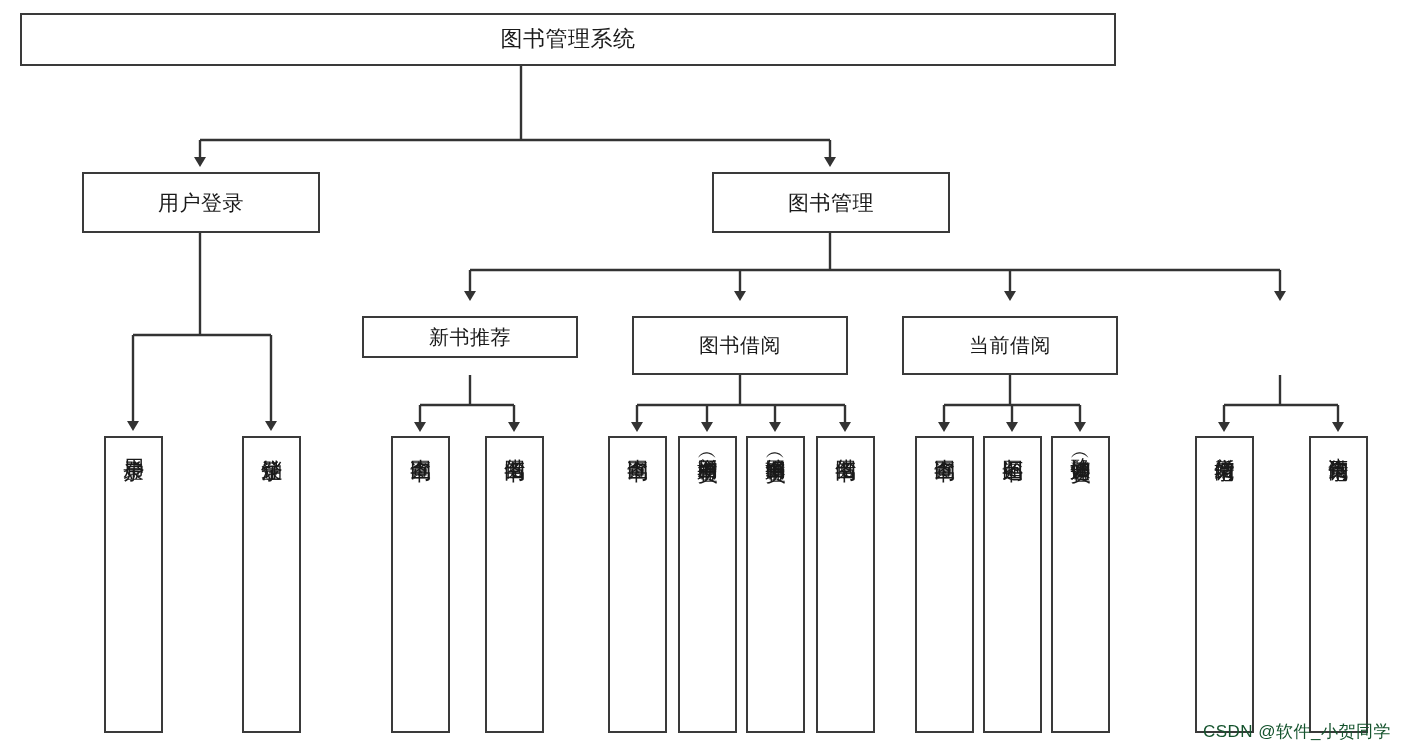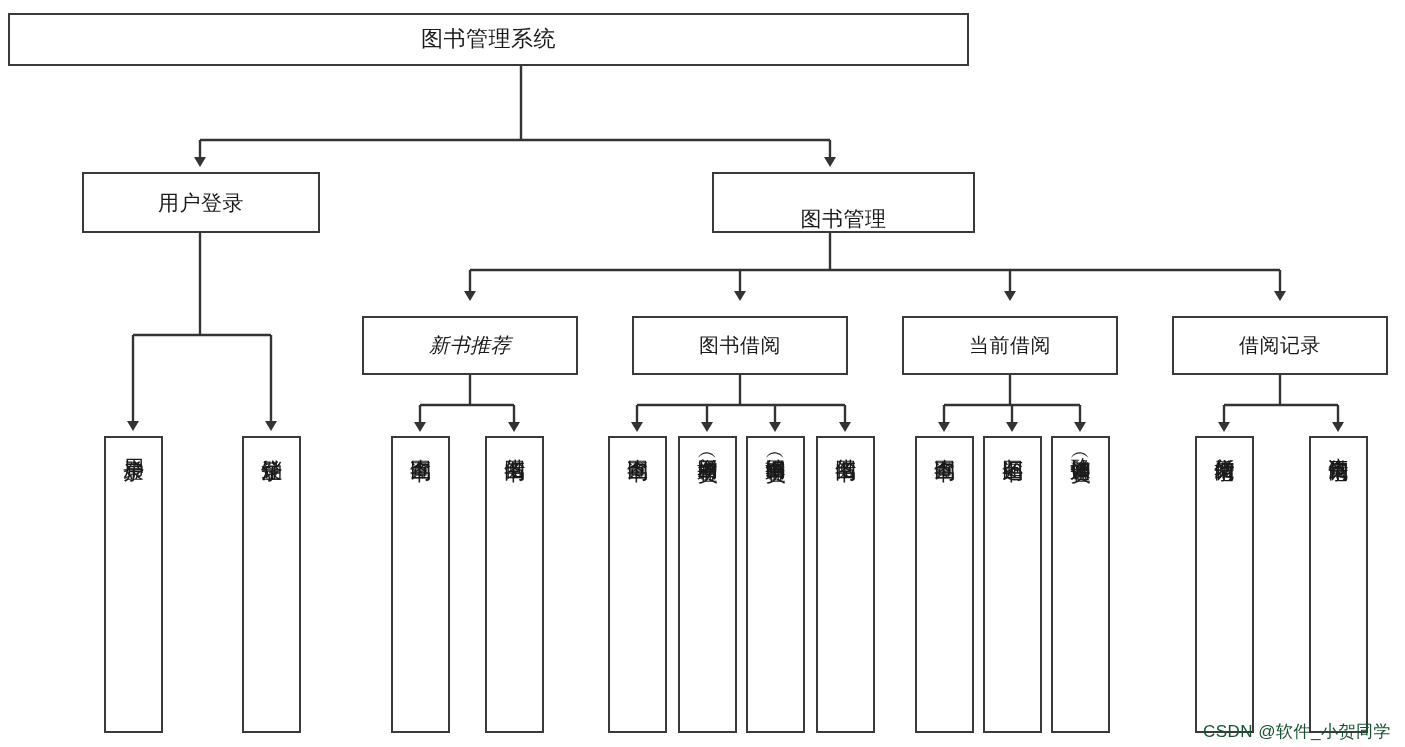--- a/index.html
+++ b/index.html
@@ -116,42 +116,39 @@
       <path d="M1012,405 L1012,423" marker-end="url(#arrow)"></path>
       <path d="M1080,405 L1080,423" marker-end="url(#arrow)"></path>
 
       <path d="M1280,375 L1280,405"></path>
       <path d="M1224,405 L1338,405"></path>
       <path d="M1224,405 L1224,423" marker-end="url(#arrow)"></path>
       <path d="M1338,405 L1338,423" marker-end="url(#arrow)"></path>
     </g>
   </svg>
 
-  <div class="node node-root" style="left:8px; top:13px; width:961px; height:53px;">
+  <div class="node node-root" style="left:20px; top:13px; width:1096px; height:53px;">
     <span class="lbl">图书管理系统</span>
   </div>
 
   <div class="node node-l2" style="left:82px; top:172px; width:238px; height:61px;">
     <span class="lbl">用户登录</span>
   </div>
-  <div class="node node-l2" style="left:712px; top:172px; width:263px; height:61px;align-items:flex-end;">
+  <div class="node node-l2" style="left:712px; top:172px; width:238px; height:61px;">
     <span class="lbl">图书管理</span>
   </div>
 
-  <div class="node node-l3" style="left:362px; top:316px; width:216px; height:59px;font-style:italic;">
+  <div class="node node-l3" style="left:362px; top:316px; width:216px; height:42px;">
     <span class="lbl">新书推荐</span>
   </div>
   <div class="node node-l3" style="left:902px; top:316px; width:216px; height:59px;">
     <span class="lbl">当前借阅</span>
   </div>
   <div class="node node-l3" style="left:632px; top:316px; width:216px; height:59px;">
     <span class="lbl">图书借阅</span>
-  </div>
-  <div class="node node-l3" style="left:1172px; top:316px; width:216px; height:59px;">
-    <span class="lbl">借阅记录</span>
   </div>
 
   <div class="node node-leaf" style="left:104px; top:436px; width:59px; height:297px;">
     <span class="lbl">用户登录</span>
   </div>
   <div class="node node-leaf" style="left:242px; top:436px; width:59px; height:297px;">
     <span class="lbl">注销登录</span>
   </div>
 
   <div class="node node-leaf" style="left:391px; top:436px; width:59px; height:297px;">

